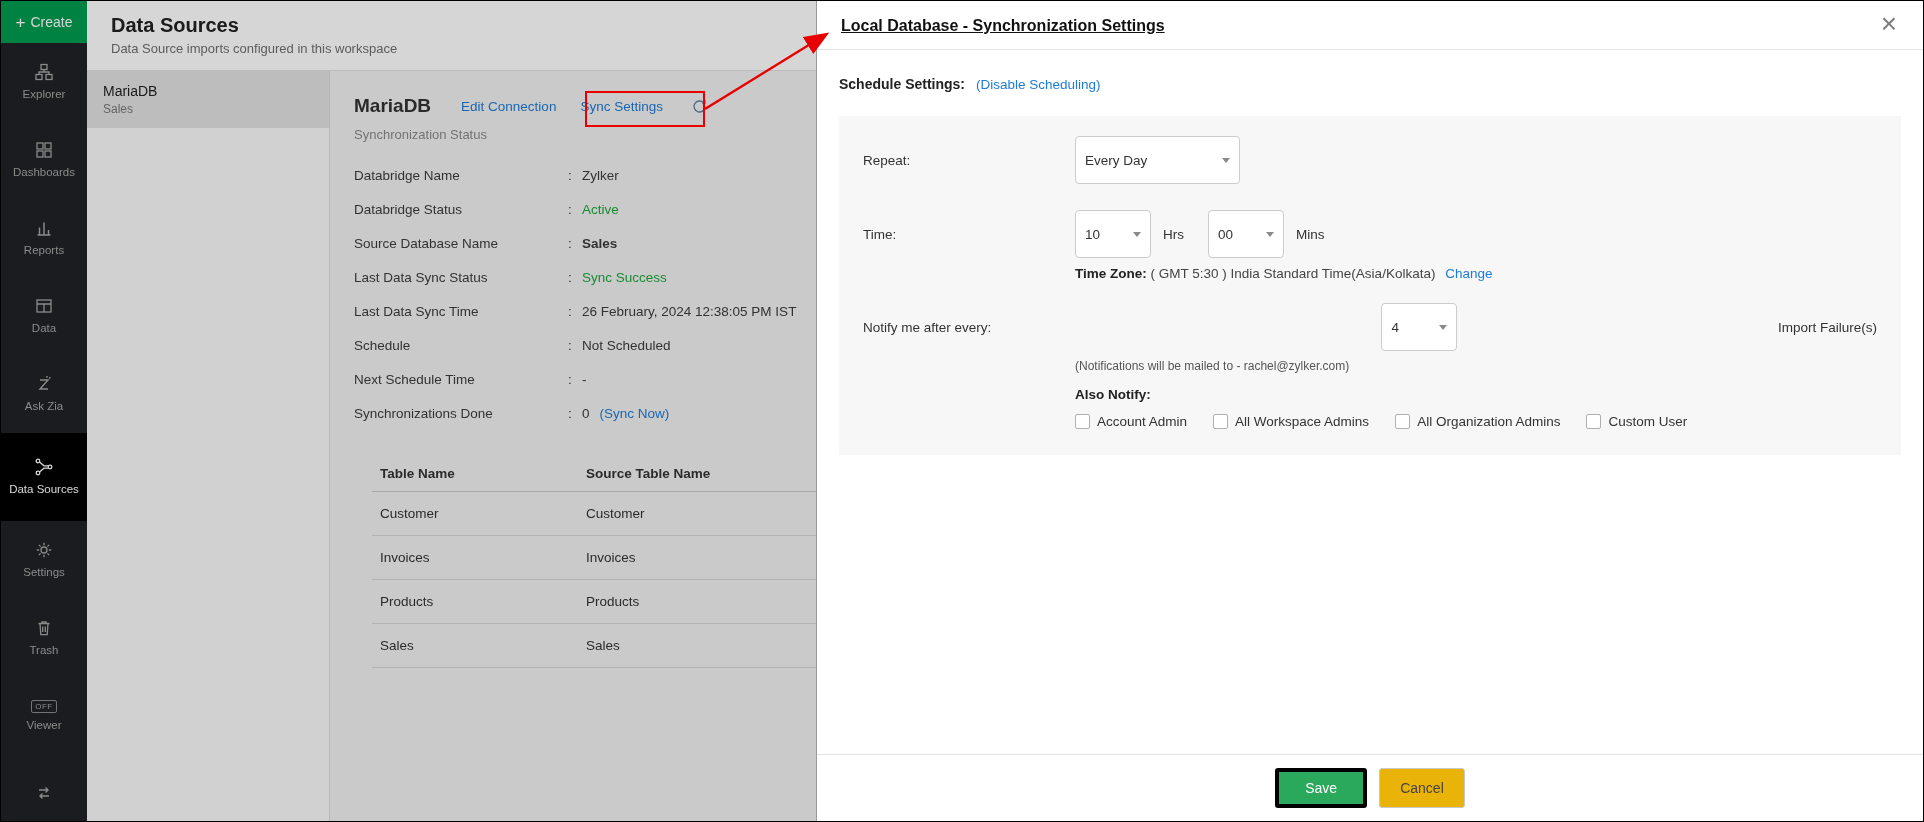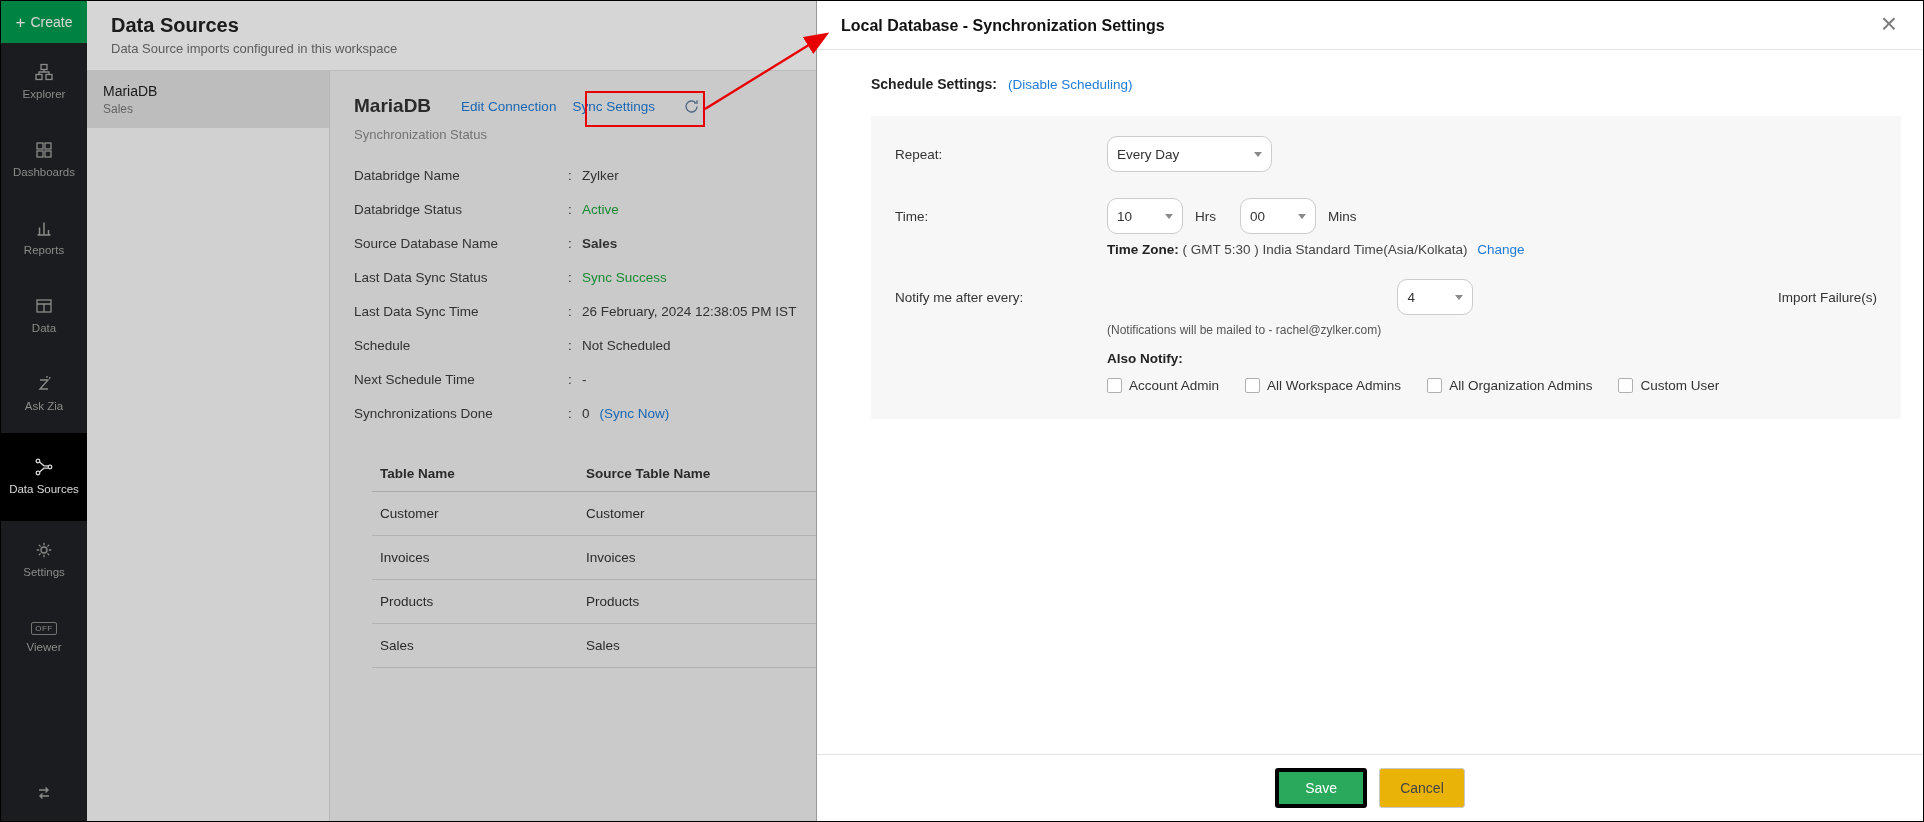--- a/index.html
+++ b/index.html
@@ -31,21 +31,21 @@
   .source-list { width:243px; background:#fafafa; border-right:1px solid #dcdcdc; flex-shrink:0; }
   .source-item { padding:12px 16px; background:#e2e2e2; cursor:pointer; }
   .source-name { font-size:14px; color:#222; }
   .source-sub { font-size:12px; color:#777; margin-top:3px; }
 
   .detail { flex:1; padding:24px 0 0 24px; min-width:0; }
   .detail-header { display:flex; align-items:center; }
   .detail-title { font-size:19px; font-weight:700; color:#333; }
   .link { color:#1e7bd6; font-size:13.5px; cursor:pointer; }
   .edit-conn { margin-left:30px; }
-  .sync-settings { margin-left:16px; }
+  .sync-settings { margin-left:24px; }
   .refresh-icon { margin-left:28px; display:flex; align-items:center; cursor:pointer; }
   .section-title { font-size:13px; color:#8a8a8a; margin-top:10px; }
 
   .fields { margin-top:16px; }
   .field-row { display:flex; align-items:center; font-size:13.5px; height:34px; color:#3c3c3c; }
   .f-label { width:214px; flex-shrink:0; }
   .f-colon { width:14px; flex-shrink:0; }
   .green { color:#1ea73c; }
   .bold  { font-weight:700; }
   .f-link { margin-left:10px; }
@@ -54,31 +54,31 @@
   .data-table th { text-align:left; font-weight:600; padding:10px 8px; border-bottom:1px solid #c9c9c9; }
   .data-table td { padding:14px 8px; border-bottom:1px solid #d6d6d6; }
   .col-1 { width:206px; } .col-2 { width:230px; } .col-3 { width:210px; }
 
   
   .dim { position:absolute; inset:0; background:rgba(0,0,0,0.16); z-index:5; }
 
   
   .modal { position:absolute; top:0; right:0; bottom:0; left:815px; background:#fff; z-index:10; border-left:1px solid #9a9a9a; display:flex; flex-direction:column; }
   .modal-header { position:relative; padding:16px 24px 14px; border-bottom:1px solid #e3e3e3; flex-shrink:0; }
-  .modal-title { font-size:16px; font-weight:700; color:#111; }
+  .modal-title { font-size:16px; font-weight:700; color:#111;text-decoration:underline; }
   .modal-close { position:absolute; right:26px; top:6px; font-size:28px; font-weight:300; color:#7d7d7d; cursor:pointer; line-height:1.2; }
-  .modal-body { flex:1; padding:26px 22px 0; overflow:hidden;margin-left:32px; }
+  .modal-body { flex:1; padding:26px 22px 0; overflow:hidden; }
   .sched-line { font-size:14px; }
   .sched-label { font-weight:700; color:#222; }
   .sched-link { margin-left:7px; font-size:13.5px; }
 
   .settings-box { margin-top:24px; background:#f7f7f7; padding:20px 24px 26px; }
   .set-row { display:flex; align-items:center; }
   .set-label { width:212px; flex-shrink:0; font-size:13.5px; color:#333; }
-  .select { background:#fff; border:1px solid #ccc; border-radius:10px; height:36px; display:inline-flex; align-items:center; justify-content:space-between; padding:0 9px; font-size:13.5px; color:#333; cursor:pointer; }
+  .select { background:#fff; border:1px solid #ccc; border-radius:4px; height:48px; display:inline-flex; align-items:center; justify-content:space-between; padding:0 9px; font-size:13.5px; color:#333; cursor:pointer; }
   .caret { width:0; height:0; border-left:4px solid transparent; border-right:4px solid transparent; border-top:5px solid #8a8a8a; margin-left:10px; }
   .w-lg { width:165px; } .w-sm { width:76px; }
   .unit { margin:0 24px 0 12px; font-size:13.5px; color:#333; }
   .row-time { margin-top:26px; }
   .tz-line { margin:8px 0 0 212px; font-size:13.5px; color:#444; }
   .tz-label { font-weight:700; color:#222; }
   .tz-change { margin-left:6px; }
   .row-notify { margin-top:22px;justify-content:space-between; }
   .notify-suffix { margin-left:14px; font-size:13.5px; color:#333; }
   .note { margin:8px 0 0 212px; font-size:12px; color:#555; }
@@ -175,20 +175,28 @@
     <div class="nav-item">
       <span>
         <svg width="20" height="20" viewBox="0 0 20 20" fill="none" stroke="currentColor" stroke-width="1.3">
           <circle cx="10" cy="10" r="3"></circle>
           <path d="M10 2.8v2.4M10 14.8v2.4M2.8 10h2.4M14.8 10h2.4M4.9 4.9l1.7 1.7M13.4 13.4l1.7 1.7M4.9 15.1l1.7-1.7M13.4 6.6l1.7-1.7"></path>
         </svg>
       </span>
       <span class="nav-label">Settings</span>
     </div>
 
+    <div class="nav-item">
+      <span>
+        <svg width="20" height="20" viewBox="0 0 20 20" fill="none" stroke="currentColor" stroke-width="1.3">
+          <path d="M4.5 5.5h11M8 5.5V3.8h4v1.7M6 5.5l.8 11.2h6.4l.8-11.2M8.7 8.5v5.5M11.3 8.5v5.5"></path>
+        </svg>
+      </span>
+      <span class="nav-label">Trash</span>
+    </div>
 
     <div class="nav-item">
       <span class="off-badge">OFF</span>
       <span class="nav-label">Viewer</span>
     </div>
 
     <div class="sidebar-bottom">
       <span>
         <svg width="20" height="20" viewBox="0 0 20 20" fill="none" stroke="currentColor" stroke-width="1.4">
           <path d="M5 7h9M11.5 4.5L14 7l-2.5 2.5M15 13H6M8.5 10.5L6 13l2.5 2.5"></path>

